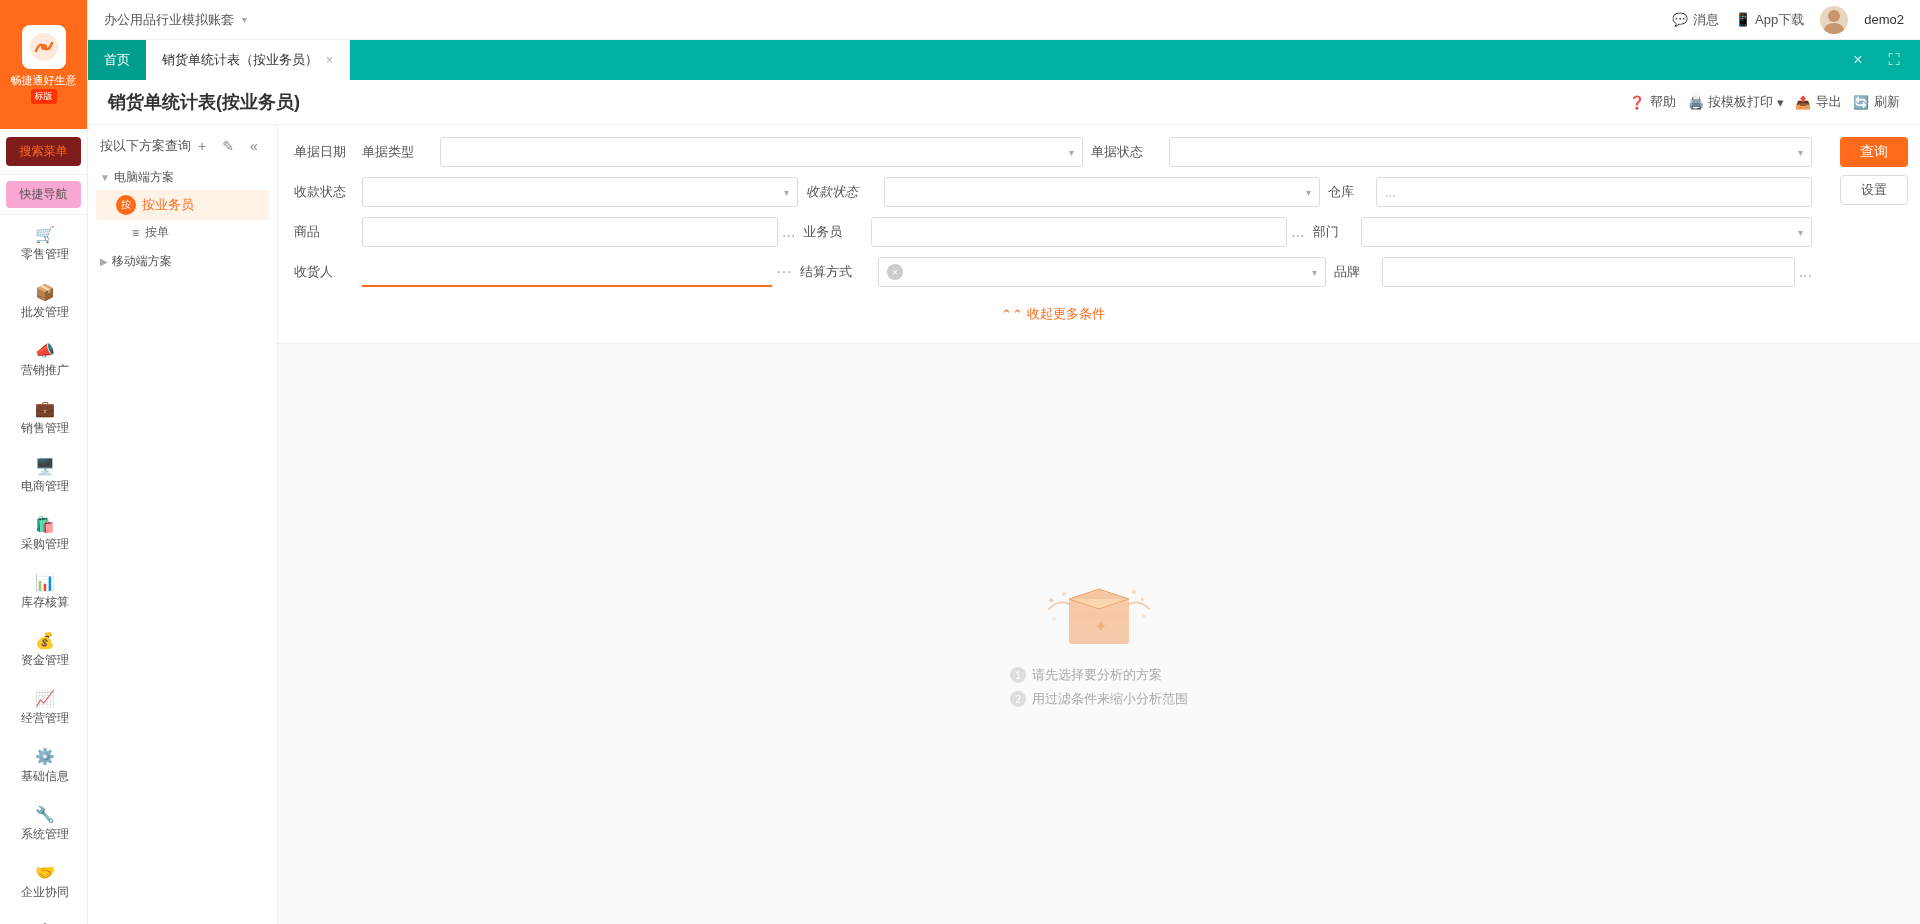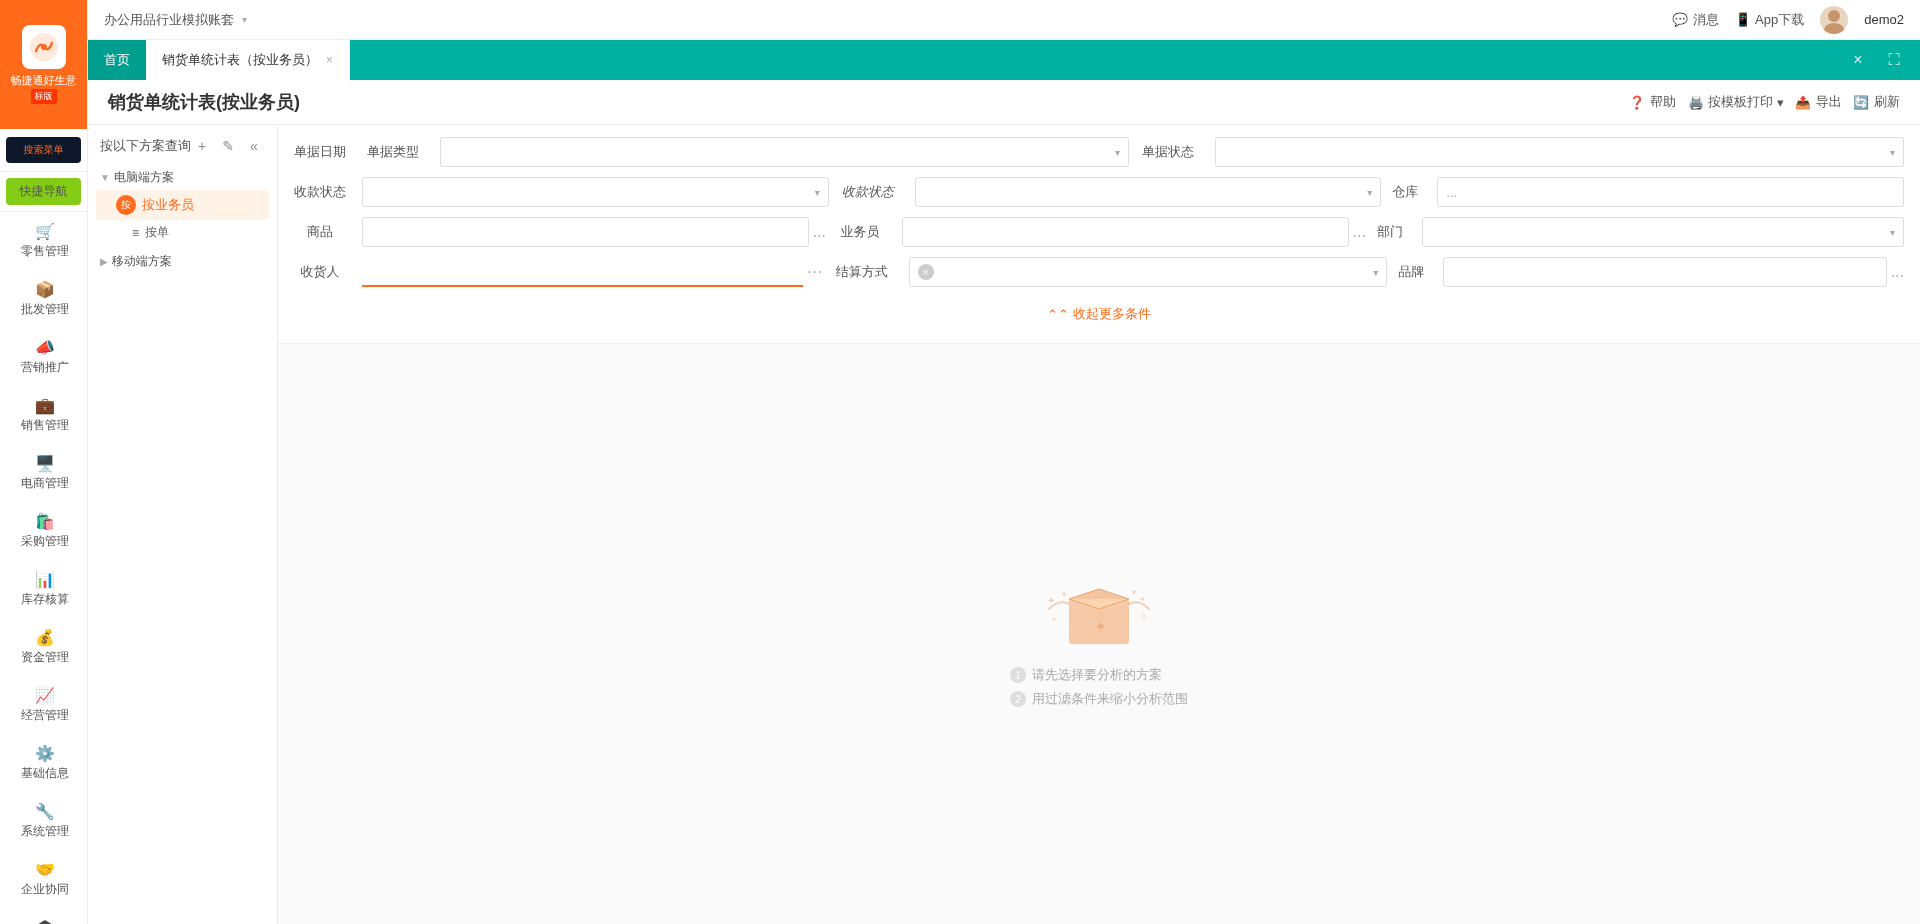--- a/index.html
+++ b/index.html
@@ -6,23 +6,23 @@
     body { font-family: "Microsoft YaHei", "PingFang SC", sans-serif; font-size: 13px; background: #f5f5f5; display: flex; height: 924px; overflow: hidden; }
 
     
     .sidebar { width: 88px; background: #fff; display: flex; flex-direction: column; align-items: center; border-right: 1px solid #eee; height: 100%; }
     .sidebar-logo { width: 100%; background: #ff6b1a; display: flex; flex-direction: column; align-items: center; justify-content: center; padding: 25px 5px; }
     .sidebar-logo .logo-icon { width: 44px; height: 44px; background: #fff; border-radius: 8px; display: flex; align-items: center; justify-content: center; margin-bottom: 4px; }
     .sidebar-logo .logo-icon svg { width: 32px; height: 32px; }
     .sidebar-logo .logo-text { color: #fff; font-size: 11px; text-align: center; line-height: 1.3; }
     .sidebar-tag { background: #ff3300; color: #fff; font-size: 9px; padding: 1px 4px; border-radius: 2px; margin-top: 2px; }
     .sidebar-search { width: 100%; padding: 8px 6px; border-bottom: 1px solid #f0f0f0; }
-    .sidebar-search-btn { width: 100%; background: #0f172a; border: none; border-radius: 4px; padding: 6px 4px; color: #ff6b1a; font-size: 10px; cursor: pointer; text-align: center; }
+    .sidebar-search-btn { width: 100%; background: #7f1d1d; border: none; border-radius: 4px; padding: 6px 4px; color: #ff6b1a; font-size: 12px; cursor: pointer; text-align: center; }
     .sidebar-quick { width: 100%; padding: 6px; border-bottom: 1px solid #f0f0f0; }
-    .sidebar-quick-btn { width: 100%; background: #84cc16; border: none; padding: 5px; color: #555; font-size: 12px; cursor: pointer; text-align: center; border-radius: 4px; }
+    .sidebar-quick-btn { width: 100%; background: #f9a8d4; border: none; padding: 5px; color: #555; font-size: 12px; cursor: pointer; text-align: center; border-radius: 4px; }
     .sidebar-menu { width: 100%; flex: 1; overflow-y: auto; }
     .sidebar-menu-item { width: 100%; padding: 10px 6px; text-align: center; font-size: 12px; color: #555; cursor: pointer; border-left: 3px solid transparent; display: flex; flex-direction: column; align-items: center; gap: 2px; }
     .sidebar-menu-item .menu-icon { font-size: 16px; }
 
     
     .main { flex: 1; display: flex; flex-direction: column; height: 100%; overflow: hidden; }
 
     
     .header { height: 40px; background: #fff; display: flex; align-items: center; justify-content: space-between; padding: 0 16px; border-bottom: 1px solid #eee; }
     .header-left { display: flex; align-items: center; gap: 8px; font-size: 13px; color: #555; }
@@ -62,21 +62,21 @@
     .scheme-sub { padding: 0 8px 0 28px; }
     .scheme-sub-item { display: flex; align-items: center; gap: 6px; padding: 4px 8px; font-size: 12px; color: #666; cursor: pointer; border-radius: 4px; }
     .mobile-group { padding: 4px 8px; }
     .mobile-group-title { display: flex; align-items: center; gap: 4px; font-size: 12px; color: #555; padding: 4px 4px; cursor: pointer; }
     .mobile-group-title .arrow { font-size: 10px; color: #aaa; }
 
     
     .right-panel { flex: 1; display: flex; flex-direction: column; padding: 0; overflow: hidden; }
     .filter-row { display: flex; align-items: center; gap: 8px; margin-bottom: 10px; }
     .filter-row:last-child { margin-bottom: 0; }
-    .filter-label { width: 60px; font-size: 13px; color: #555; flex-shrink: 0; text-align: center; padding-right: 8px; }
+    .filter-label { width: 60px; font-size: 13px; color: #555; flex-shrink: 0; text-align: left; padding-right: 8px; }
     .filter-date-group { display: flex; align-items: center; gap: 4px; flex: 1; }
     .date-btn { padding: 4px 8px; font-size: 12px; border: 1px solid #ddd; border-radius: 3px; background: #fff; cursor: pointer; color: #555; }
     .date-btn.active { background: #ff6b1a; color: #fff; border-color: #ff6b1a; }
     .date-range { font-size: 12px; color: #aaa; margin-left: 4px; }
     .filter-select { flex: 1; height: 30px; border: 1px solid #ddd; border-radius: 3px; background: #fff; display: flex; align-items: center; justify-content: space-between; padding: 0 8px; cursor: pointer; font-size: 13px; color: #999; position: relative; }
     .filter-select .select-arrow { color: #aaa; font-size: 10px; }
     .filter-select .select-clear { width: 16px; height: 16px; border-radius: 50%; background: #ccc; color: #fff; display: flex; align-items: center; justify-content: center; font-size: 10px; cursor: pointer; }
     .filter-input { flex: 1; height: 30px; border: none; border-bottom: 2px solid #ff6b1a; padding: 0 8px; font-size: 13px; color: #333; background: transparent; outline: none; }
     .filter-dots { color: #aaa; cursor: pointer; font-size: 16px; }
     .filter-group { display: flex; flex: 1; align-items: center; gap: 4px; }
@@ -356,20 +356,24 @@
 
           <div style="display:flex; justify-content:center;">
             <div class="collapse-btn">
               <span>⌃⌃</span>
               <span>收起更多条件</span>
             </div>
           </div>
 
         </div>
 
+        <div class="action-column">
+          <button class="query-btn">查询</button>
+          <button class="settings-btn">设置</button>
+        </div>
       </div>
 
       <div class="data-area">
         <div class="empty-state">
 
           <div class="empty-icon">
             <svg width="120" height="100" viewBox="0 0 120 100">
 
               <rect x="30" y="45" width="60" height="45" rx="3" fill="#f5c4a0" opacity="0.9"></rect>
 

